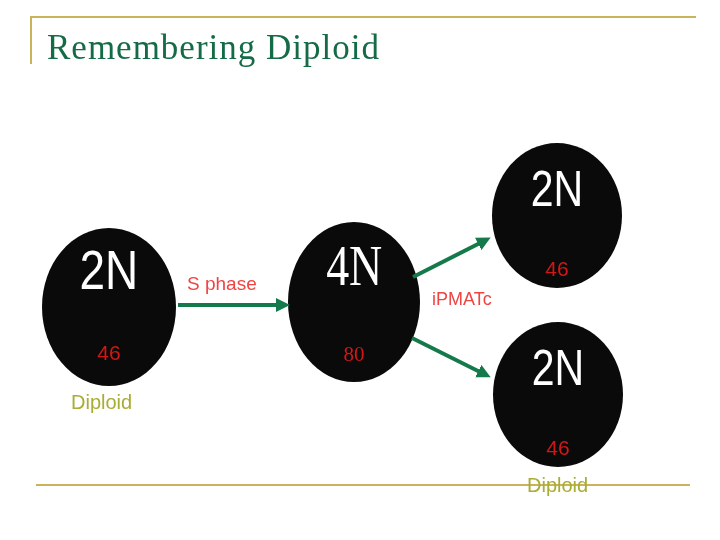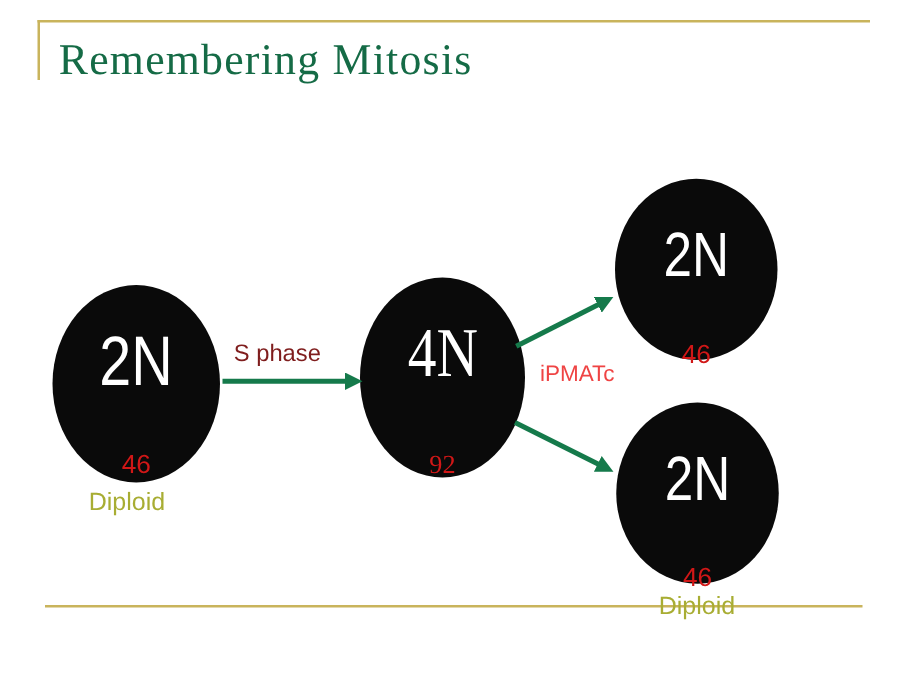--- a/index.html
+++ b/index.html
@@ -35,21 +35,20 @@
     color: #156b46;
     white-space: nowrap;
   }
 
   
   .cell {
     position: absolute;
     background: #0a0a0a;
     border-radius: 50%;
     display: flex;
-    align-items: center;
     justify-content: center;
   }
   .cell-inner {
     display: flex;
     flex-direction: column;
     align-items: center;
   }
   .cell-label {
     color: #ffffff;
     line-height: 1;
@@ -61,21 +60,21 @@
     font-size: 21px;
     line-height: 1;
     margin-top: 38px;
   }
 
   .float-label {
     position: absolute;
     white-space: nowrap;
     line-height: 1;
   }
-  .s-phase   { left: 187px; top: 274px; font-size: 19px; color: #7f1d1d; }
+  .s-phase   { left: 187px; top: 274px; font-size: 19px; color: #ef4444; }
   .ipmatc    { left: 432px; top: 290px; font-size: 18px; color: #ef4444; }
   .diploid-left   { left: 71px;  top: 392px; font-size: 20px; color: #a8ad33; }
   .diploid-bottom { left: 527px; top: 475px; font-size: 20px; color: #a8ad33; z-index: 3; }
 
   .arrow-layer {
     position: absolute;
     left: 0; top: 0;
     width: 720px; height: 540px;
     pointer-events: none;
     z-index: 2;
@@ -83,21 +82,21 @@
 </style>
 </head>
 <body>
 
 <div class="slide">
 
   <div class="rule rule-top-h"></div>
   <div class="rule rule-top-v"></div>
   <div class="rule rule-bottom"></div>
 
-  <h1 class="title">Remembering Mitosis</h1>
+  <h1 class="title">Remembering Diploid</h1>
 
   <svg class="arrow-layer" viewBox="0 0 720 540">
     <defs>
       <marker id="ah" markerUnits="userSpaceOnUse" markerWidth="16" markerHeight="14" refX="2" refY="7" orient="auto">
         <path d="M0,0 L14,7 L0,14 Z" fill="#157a4b"></path>
       </marker>
     </defs>
     <line x1="178" y1="305" x2="278" y2="305" stroke="#157a4b" stroke-width="4" marker-end="url(#ah)"></line>
     <line x1="413" y1="277" x2="480" y2="243" stroke="#157a4b" stroke-width="4" marker-end="url(#ah)"></line>
     <line x1="412" y1="338" x2="480" y2="372" stroke="#157a4b" stroke-width="4" marker-end="url(#ah)"></line>
@@ -106,21 +105,21 @@
   <div class="cell" style="left:42px; top:228px; width:134px; height:158px;">
     <div class="cell-inner" style="transform: translateY(14px); gap: 6px;">
       <div class="cell-label" style="font-size:56px;">2N</div>
       <div class="cell-count">46</div>
     </div>
   </div>
 
   <div class="cell" style="left:288px; top:222px; width:132px; height:160px;">
     <div class="cell-inner" style="transform: translateY(16px); gap: 12px; font-family: Liberation Serif, serif;">
       <div class="cell-label" style="font-size:56px;">4N</div>
-      <div class="cell-count">92</div>
+      <div class="cell-count">80</div>
     </div>
   </div>
 
   <div class="cell" style="left:492px; top:143px; width:130px; height:145px;">
     <div class="cell-inner" style="transform: translateY(21px); gap: 6px;">
       <div class="cell-label" style="font-size:50px;">2N</div>
       <div class="cell-count">46</div>
     </div>
   </div>
 

